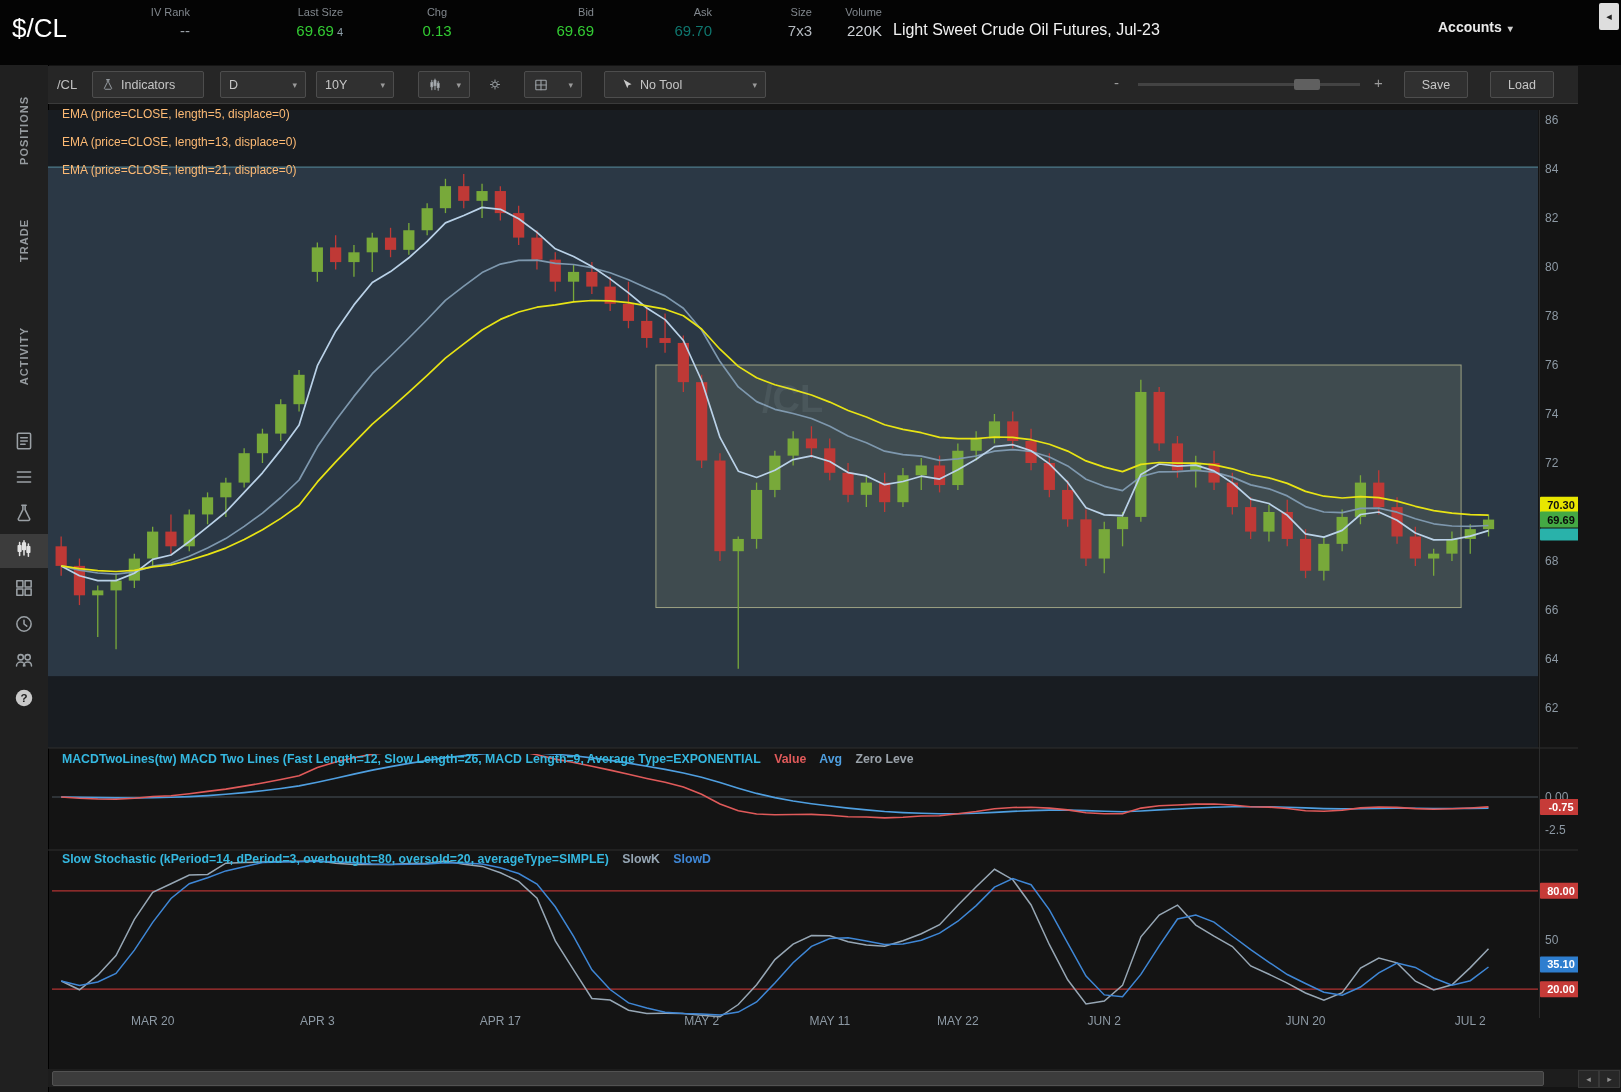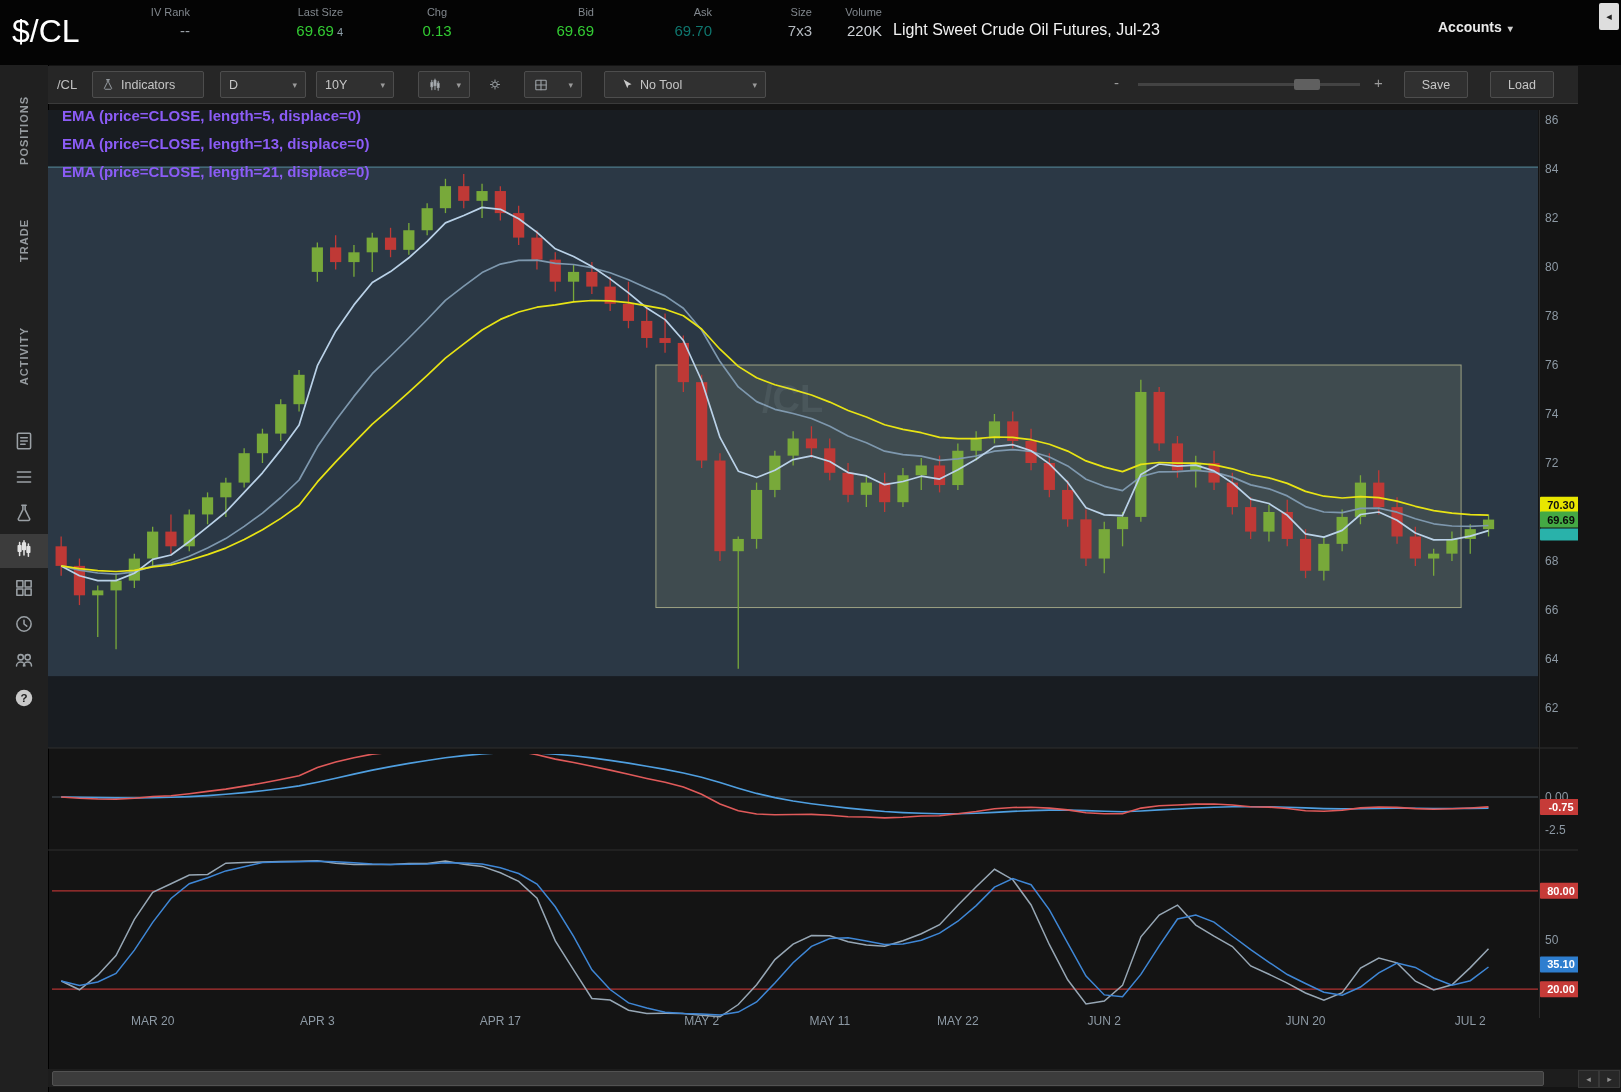--- a/index.html
+++ b/index.html
@@ -1,20 +1,20 @@
 <!DOCTYPE html>
 <html><head>
 <meta charset="utf-8">
 <style>
   html,body{margin:0;padding:0;background:#000;}
   #app{position:relative;width:1621px;height:1092px;background:#141414;overflow:hidden;
        font-family:"Liberation Sans",sans-serif;color:#ccc;}
   
   #header{position:absolute;left:0;top:0;width:1621px;height:65px;background:#040404;}
-  #symbol{position:absolute;left:12px;top:13px;font-size:32px;color:#fff;}
+  #symbol{position:absolute;left:12px;top:13px;font-size:26px;color:#fff;}
   .hfield{position:absolute;top:6px;text-align:right;}
   .hfield .lbl{font-size:11px;color:#82888e;}
   .hfield .val{font-size:15px;margin-top:4px;}
   .hfield .sfx{font-size:11px;color:#8fa0aa;margin-left:3px;}
   #contract-title{position:absolute;left:893px;top:21px;font-size:16px;color:#f2f2f2;}
   #accounts{position:absolute;left:1438px;top:19px;font-size:14px;font-weight:bold;color:#e9e9e9;cursor:pointer;}
   #accounts .caret{font-size:10px;margin-left:6px;color:#cfcfcf;}
   #collapse-btn{position:absolute;left:1599px;top:3px;width:20px;height:27px;background:#dedede;border-radius:2px;
        color:#222;font-size:11px;display:flex;align-items:center;justify-content:center;cursor:pointer;}
   
@@ -34,21 +34,21 @@
   .tbtn .caret{font-size:9px;color:#9a9a9a;margin-left:auto;}
   .tico{background:none;border:none;}
   .zlabel{position:absolute;top:8px;color:#9a9a9a;font-size:15px;cursor:pointer;}
   #zoom-track{position:absolute;left:1090px;top:17px;width:222px;height:3px;background:#434343;}
   #zoom-handle{position:absolute;left:1246px;top:13px;width:26px;height:11px;background:#606060;border-radius:2px;cursor:pointer;}
   
   #chart-svg{position:absolute;left:48px;top:104px;}
   #chart-svg text{font-family:"Liberation Sans",sans-serif;}
   #chart-svg .tick{fill:#8d99a4;font-size:12px;}
   #chart-svg .tagtxt{font-size:11px;font-weight:bold;}
-  .study-label{position:absolute;left:62px;font-size:15px;font-weight:bold;color:#8b5cf6;white-space:nowrap;}
+  .study-label{position:absolute;left:62px;font-size:12px;font-weight:normal;color:#fdba74;white-space:nowrap;}
   .panel-label{position:absolute;left:62px;font-size:12.3px;font-weight:bold;white-space:nowrap;}
   .panel-label .main{color:#35b8e0;margin-right:10px;}
   .panel-label .leg{margin-right:10px;}
   #watermark{position:absolute;left:762px;top:378px;font-size:38px;font-weight:bold;color:rgba(175,195,205,0.10);}
   
   #scroll-track{position:absolute;left:48px;top:1069px;width:1573px;height:18px;background:#1d1d1d;}
   #scroll-thumb{position:absolute;left:52px;top:1071px;width:1490px;height:13px;background:#3c3c3c;border:1px solid #525252;border-radius:2px;cursor:pointer;}
   .sarrow{position:absolute;top:1070px;width:19px;height:16px;background:#272727;border:1px solid #383838;color:#909090;
           font-size:9px;display:flex;align-items:center;justify-content:center;cursor:pointer;}
 </style>
@@ -466,21 +466,32 @@
         <rect x="1492" y="424.54" width="42" height="12" rx="1" fill="#29b2aa"></rect>
       </g>
     </svg>
 
   <div id="watermark">/CL</div>
 
   <div class="study-label" style="top:107px;">EMA (price=CLOSE, length=5, displace=0)</div>
   <div class="study-label" style="top:135px;text-align:right;">EMA (price=CLOSE, length=13, displace=0)</div>
   <div class="study-label" style="top:163px;">EMA (price=CLOSE, length=21, displace=0)</div>
 
-
+  <div class="panel-label" style="top:752px;">
+    <span class="main">MACDTwoLines(tw) MACD Two Lines (Fast Length=12, Slow Length=26, MACD Length=9, Average Type=EXPONENTIAL</span>
+    <span class="leg" style="color: rgb(224, 90, 90);">Value</span>
+    <span class="leg" style="color: rgb(79, 159, 224);">Avg</span>
+    <span class="leg" style="color: rgb(154, 162, 170);">Zero Leve</span>
+  </div>
+
+  <div class="panel-label" style="top:852px;">
+    <span class="main">Slow Stochastic (kPeriod=14, dPeriod=3, overbought=80, oversold=20, averageType=SIMPLE)</span>
+    <span class="leg" style="color: rgb(150, 166, 180);">SlowK</span>
+    <span class="leg" style="color: rgb(63, 135, 214);">SlowD</span>
+  </div>
 
   <div id="scroll-track"></div>
   <div id="scroll-thumb"></div>
   <div class="sarrow" style="left:1578px;">
     <span>◂</span>
   </div>
   <div class="sarrow" style="left:1599px;">
     <span>▸</span>
   </div>
 

